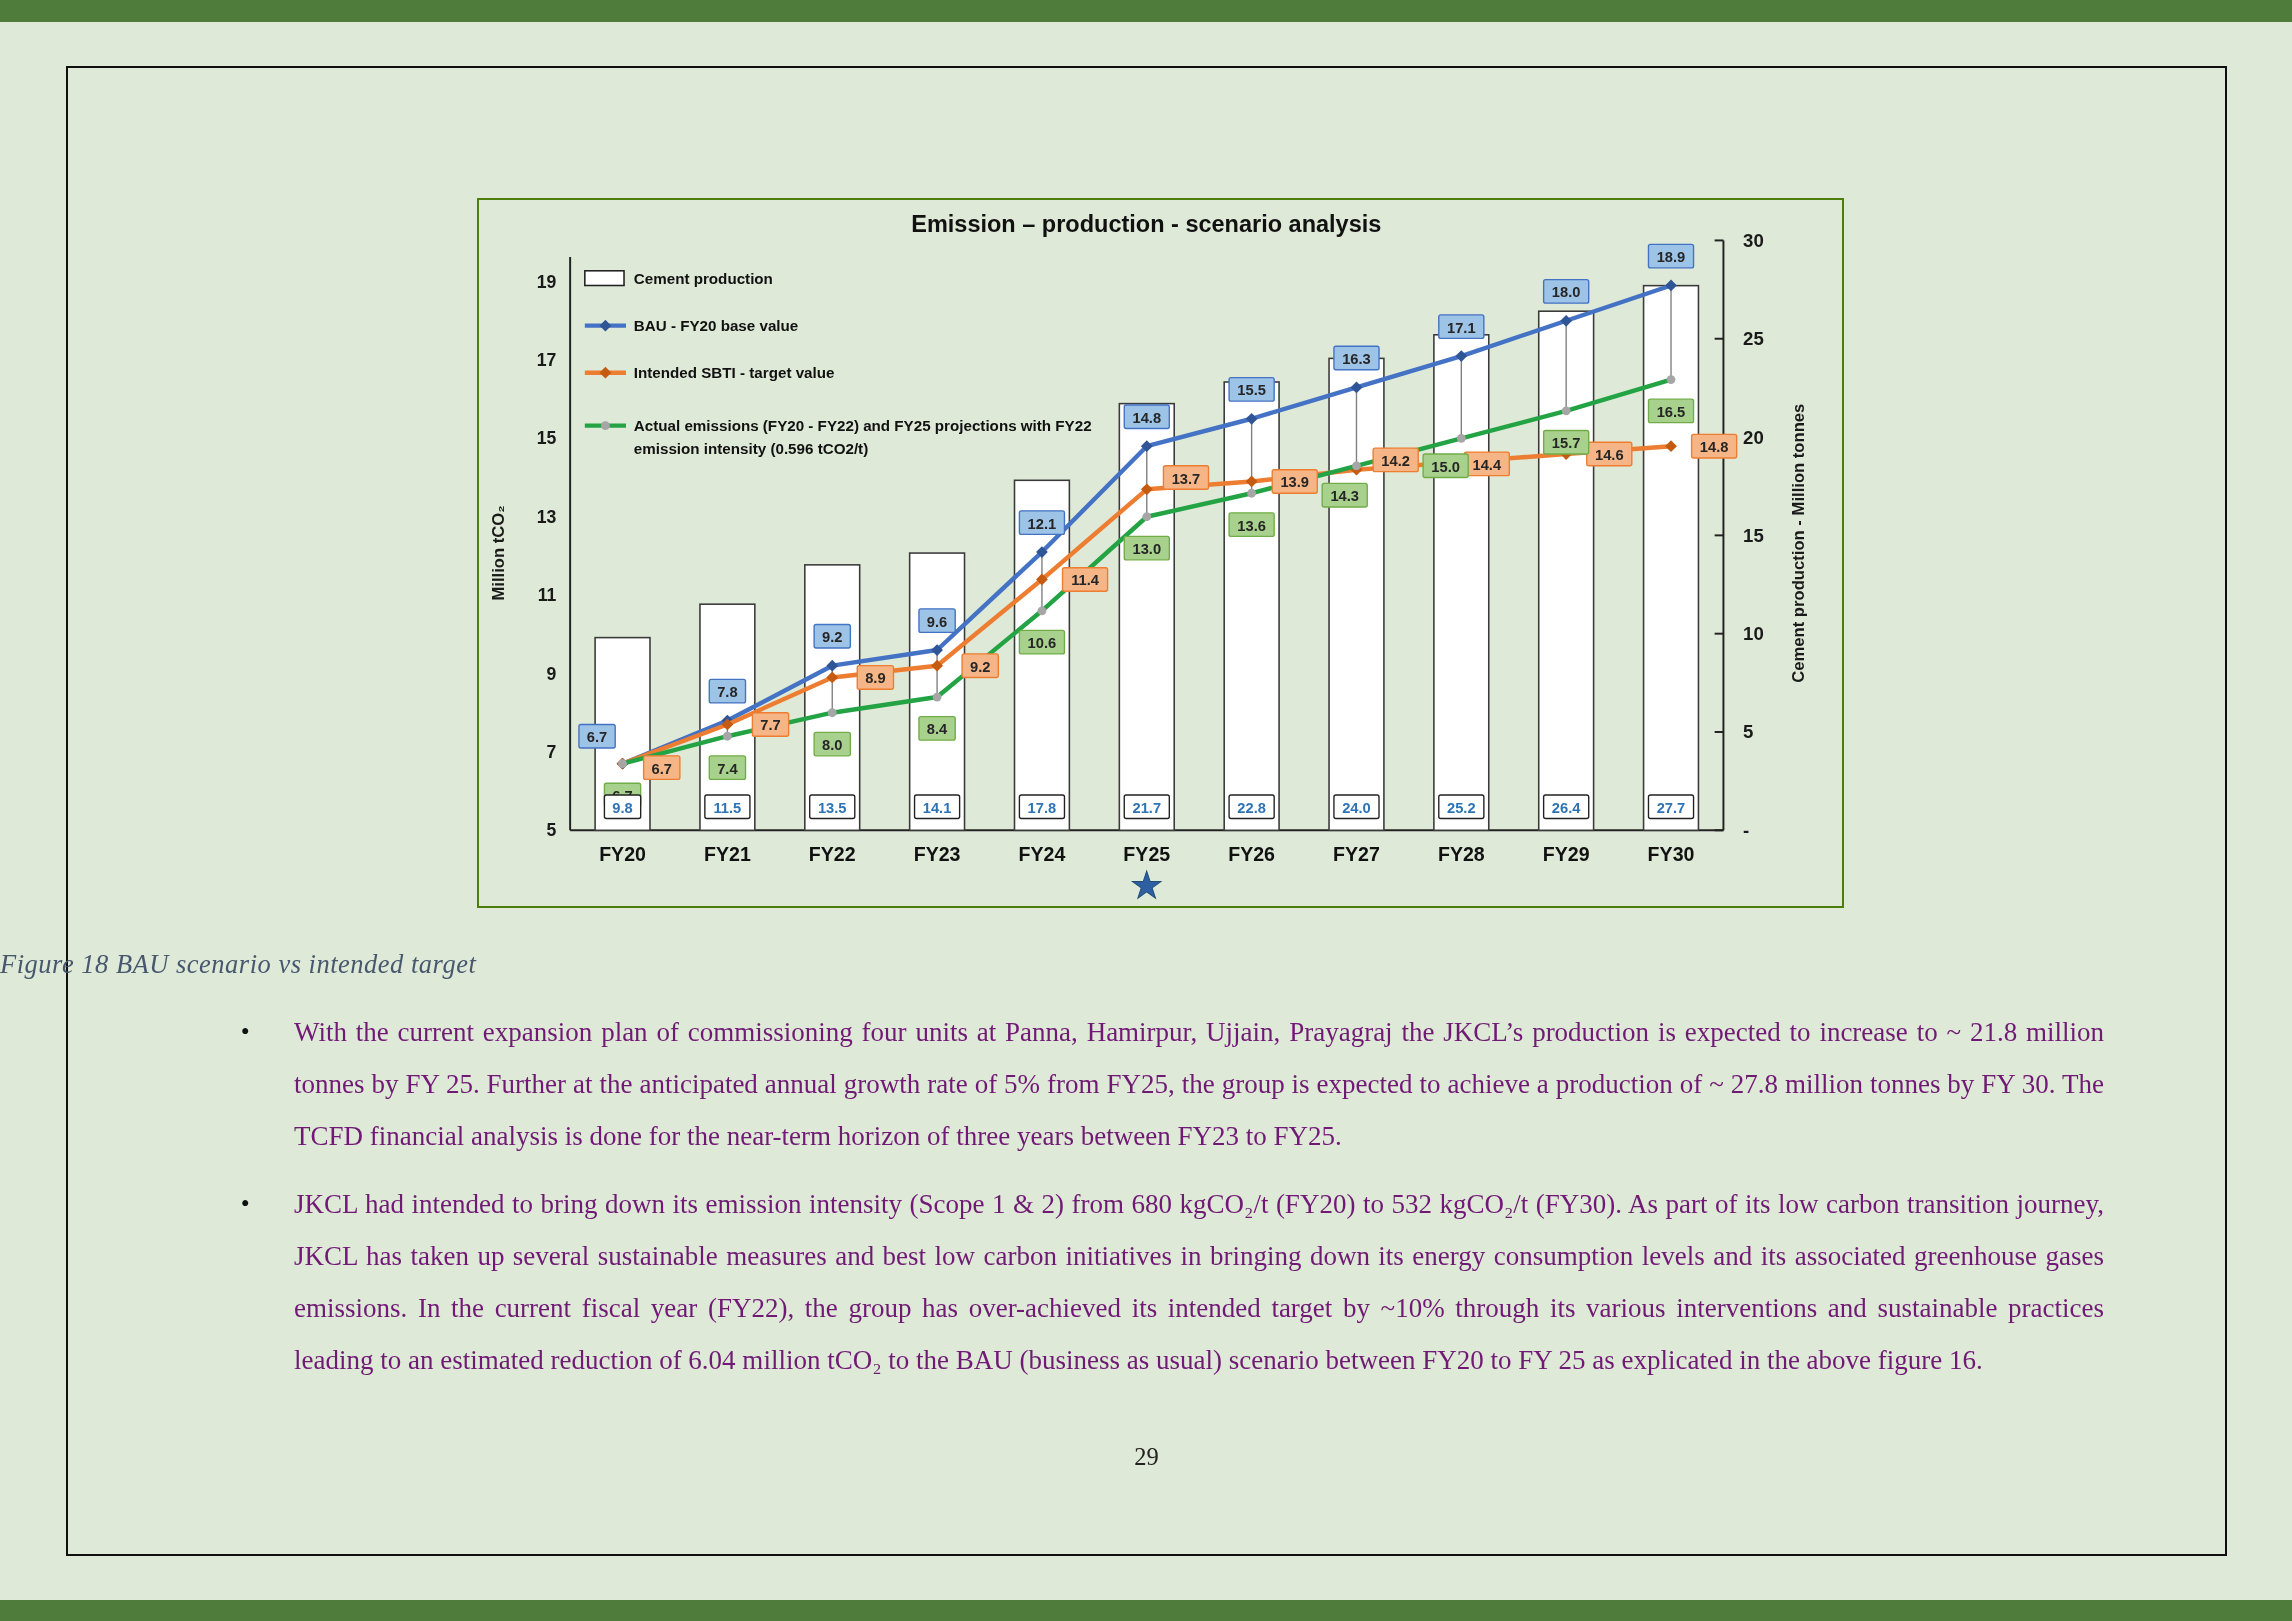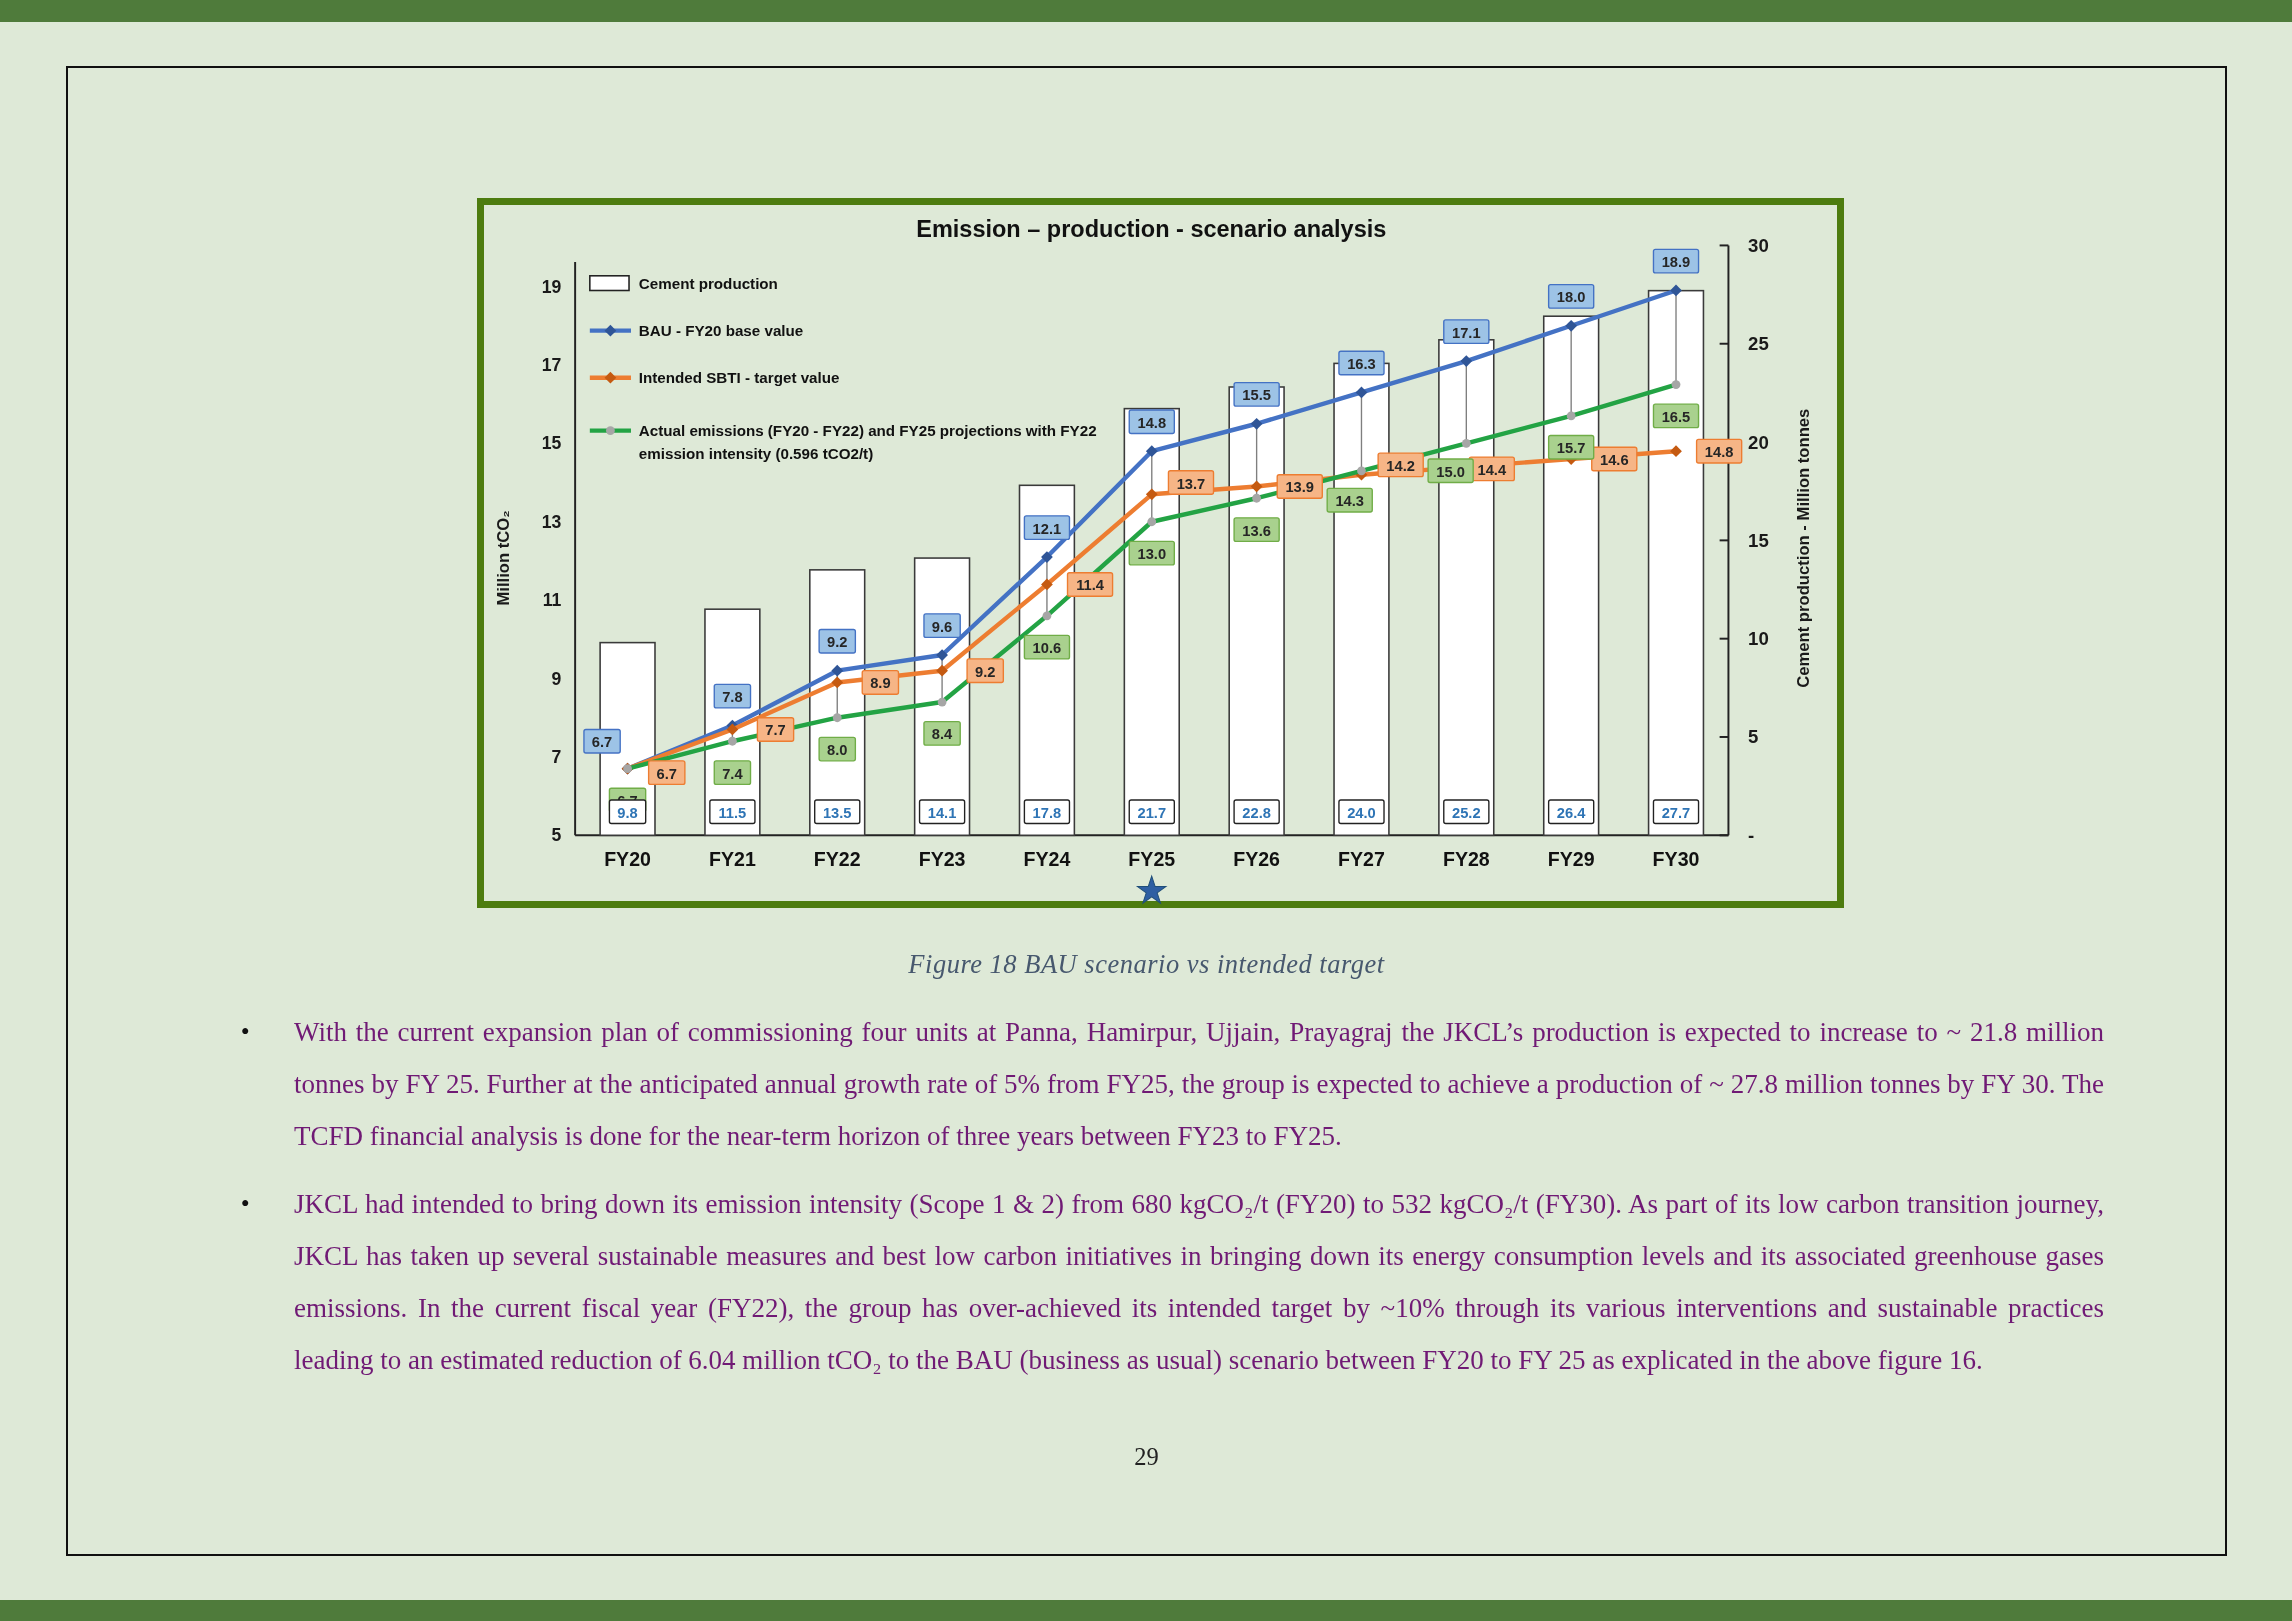--- a/index.html
+++ b/index.html
@@ -4,24 +4,24 @@
 <style>
   html,body{margin:0;padding:0;}
   body{width:2293px;height:1621px;background:#dee9d7;position:relative;
        font-family:"Liberation Serif",serif;-webkit-font-smoothing:antialiased;}
   .band{position:absolute;left:0;width:2293px;height:21.6px;background:#4f7b3b;}
   .band.top{top:0;}
   .band.bottom{top:1600px;}
   .page-frame{position:absolute;left:66px;top:66px;width:2161px;height:1490px;
               border:2.9px solid #101010;box-sizing:border-box;}
   .chart-frame{position:absolute;left:477px;top:198px;width:1367px;height:710px;
-               border:7px solid #4d7c0f;box-sizing:border-box;background:#dee9d7;}
+               border:2px solid #4d7c0f;box-sizing:border-box;background:#dee9d7;}
   #chart-svg{display:block;}
   #chart-svg text{font-family:"Liberation Sans",sans-serif;}
-  .caption{position:absolute;left:0;top:949px;width:2293px;text-align:center;
+  .caption{position:absolute;left:0;top:949px;width:2293px;
            font-style:italic;font-size:26.5px;color:#47586e;letter-spacing:0.5px;}
   .bullets{position:absolute;left:227px;top:1006px;width:1877px;}
   .bullet-row{display:flex;align-items:flex-start;margin-bottom:15.7px;}
   .bullet-glyph{width:67px;flex:none;font-size:25.5px;line-height:52px;color:#111;
                 text-align:left;padding-left:13.7px;box-sizing:border-box;}
   .bullet-row p{margin:0;flex:1;font-size:27px;line-height:52px;color:#701a75;
                 text-align:justify;}
   .page-number{position:absolute;left:0;top:1443px;width:2293px;text-align:center;
                font-size:24.5px;color:#222;}
 </style>

